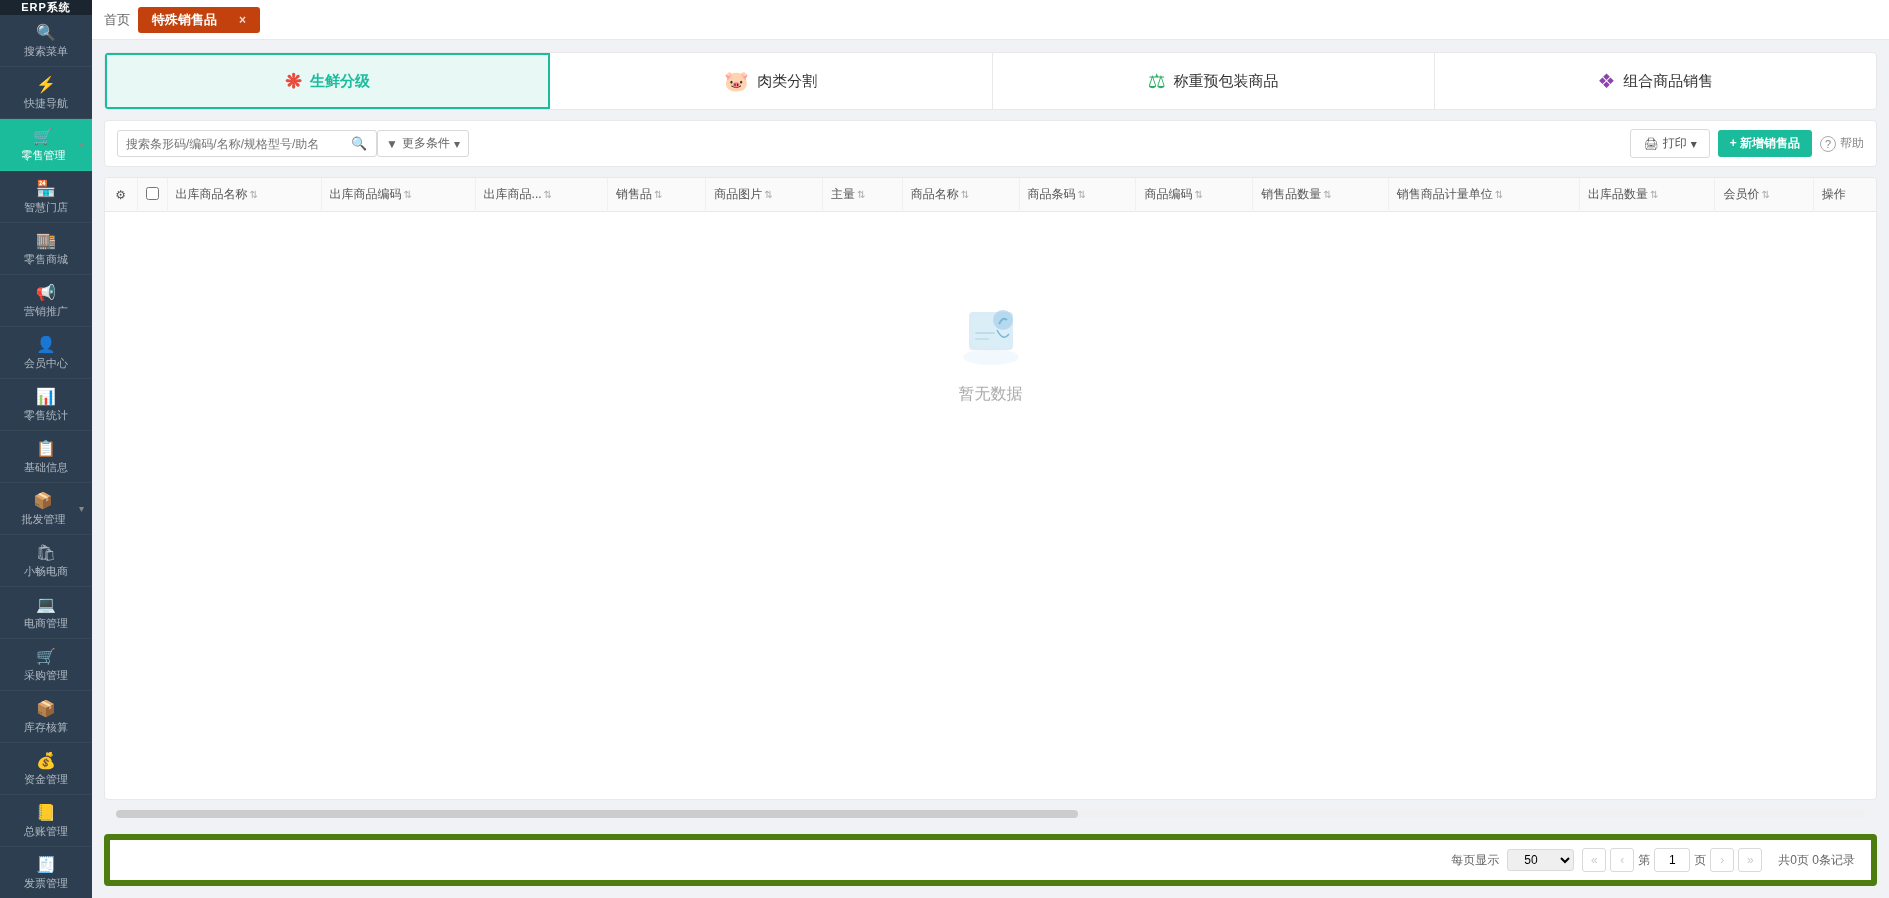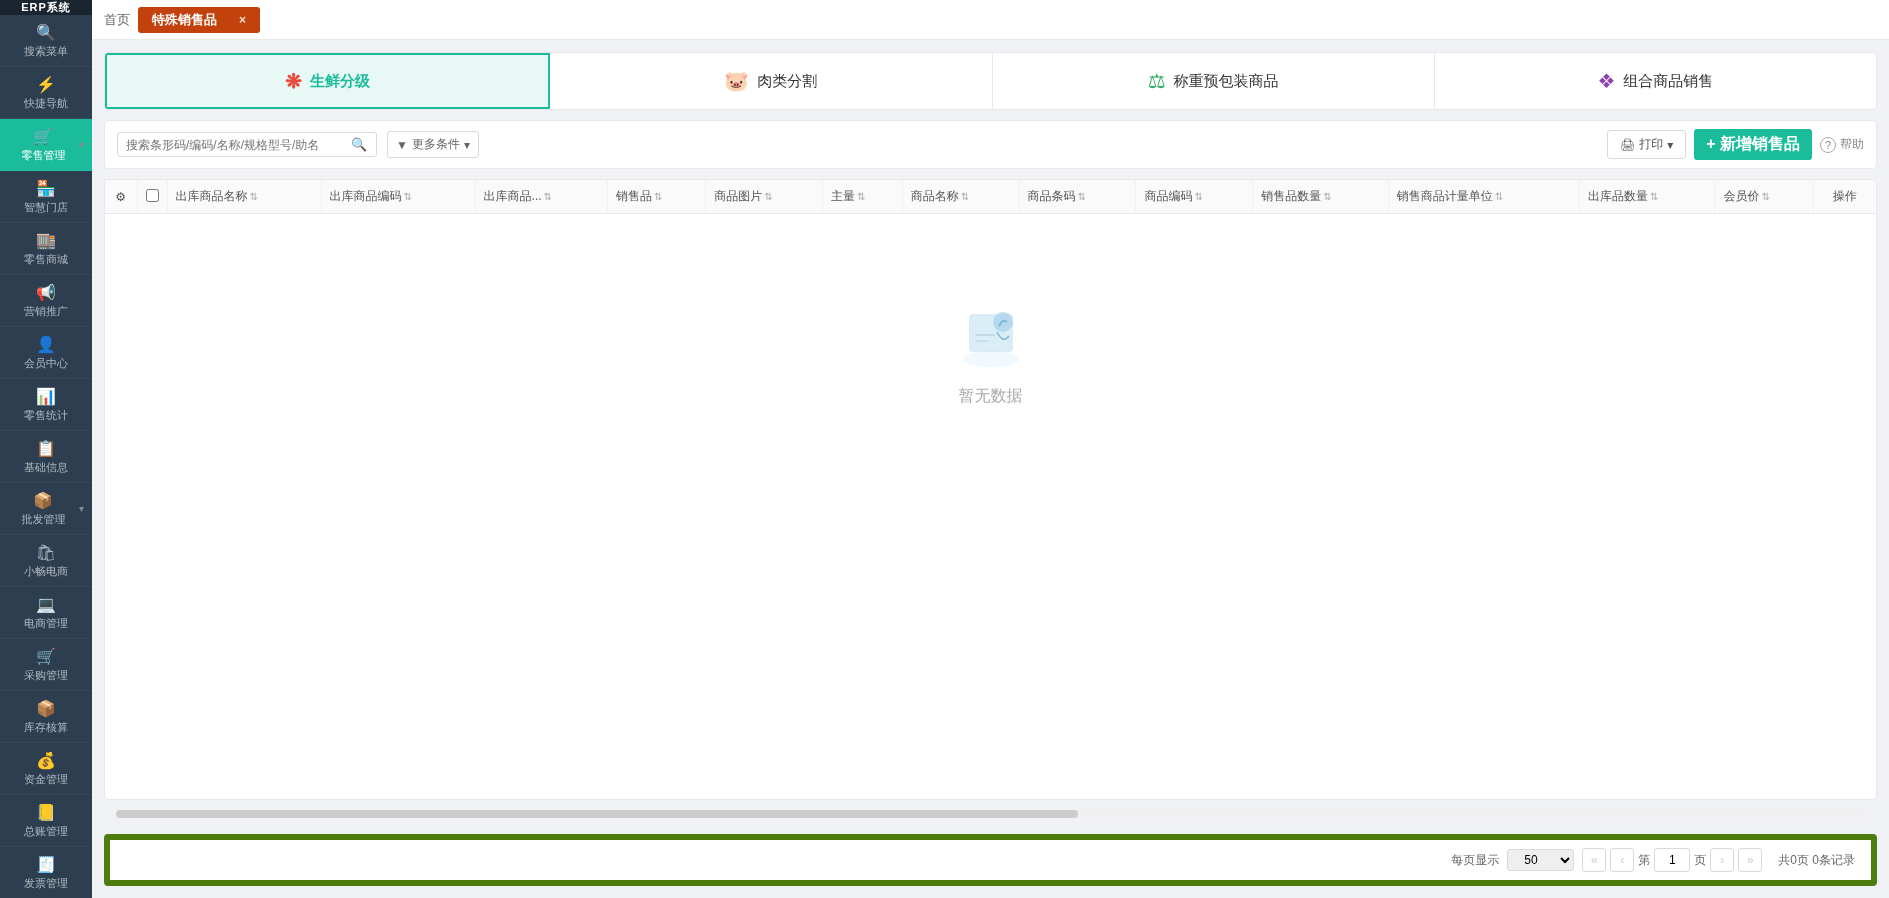--- a/index.html
+++ b/index.html
@@ -130,21 +130,21 @@
     
     .toolbar {
       display: flex;
       align-items: center;
       justify-content: space-between;
       background: #fff;
       padding: 8px 12px;
       border: 1px solid #e8e8e8;
       border-radius: 4px;
     }
-    .toolbar-left { display: flex; align-items: center; gap: 10px; }
+    .toolbar-left { display: flex; }
     .search-box {
       display: flex;
       align-items: center;
       border: 1px solid #d9d9d9;
       border-radius: 3px;
       padding: 4px 8px;
       gap: 6px;
       width: 260px;
     }
     .search-box input {
@@ -182,21 +182,21 @@
     }
     .btn-new {
       display: flex;
       align-items: center;
       gap: 4px;
       padding: 5px 12px;
       border: none;
       border-radius: 3px;
       background: #1abc9c;
       color: #fff;
-      font-size: 16px;
+      font-size: 12px;
       cursor: pointer;
       font-weight: bold;
     }
     .btn-help {
       display: flex;
       align-items: center;
       gap: 4px;
       color: #888;
       font-size: 12px;
       cursor: pointer;
@@ -222,21 +222,21 @@
     thead th {
       padding: 8px 8px;
       text-align: left;
       color: #555;
       font-weight: normal;
       white-space: nowrap;
       border-right: 1px solid #f0f0f0;
       font-size: 12px;
     }
     thead th .sort-icon { color: #aaa; font-size: 10px; margin-left: 2px; }
-    thead th:last-child { border-right: none; text-align: center; }
+    thead th:last-child { border-right: none; }
     .th-gear { width: 32px; text-align: center; }
     .th-check { width: 28px; text-align: center; }
     .empty-state {
       display: flex;
       flex-direction: column;
       align-items: center;
       justify-content: center;
       padding: 80px 0;
       color: #aaa;
       font-size: 16px;

